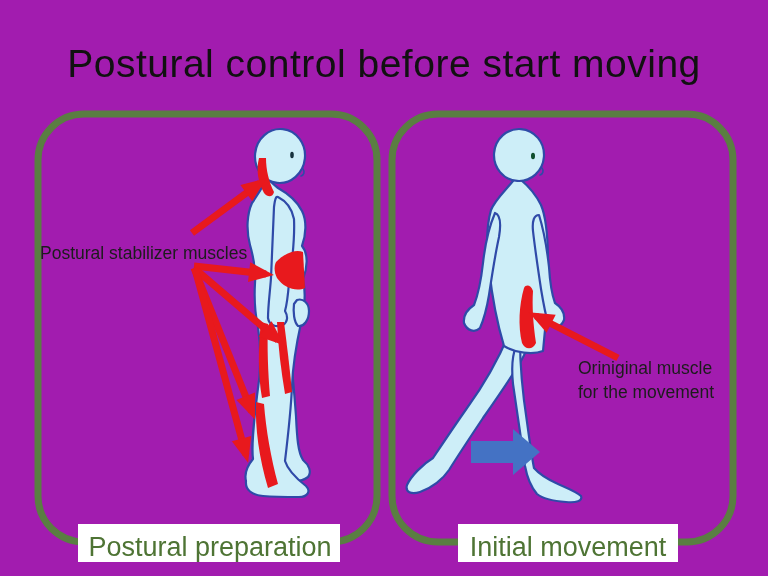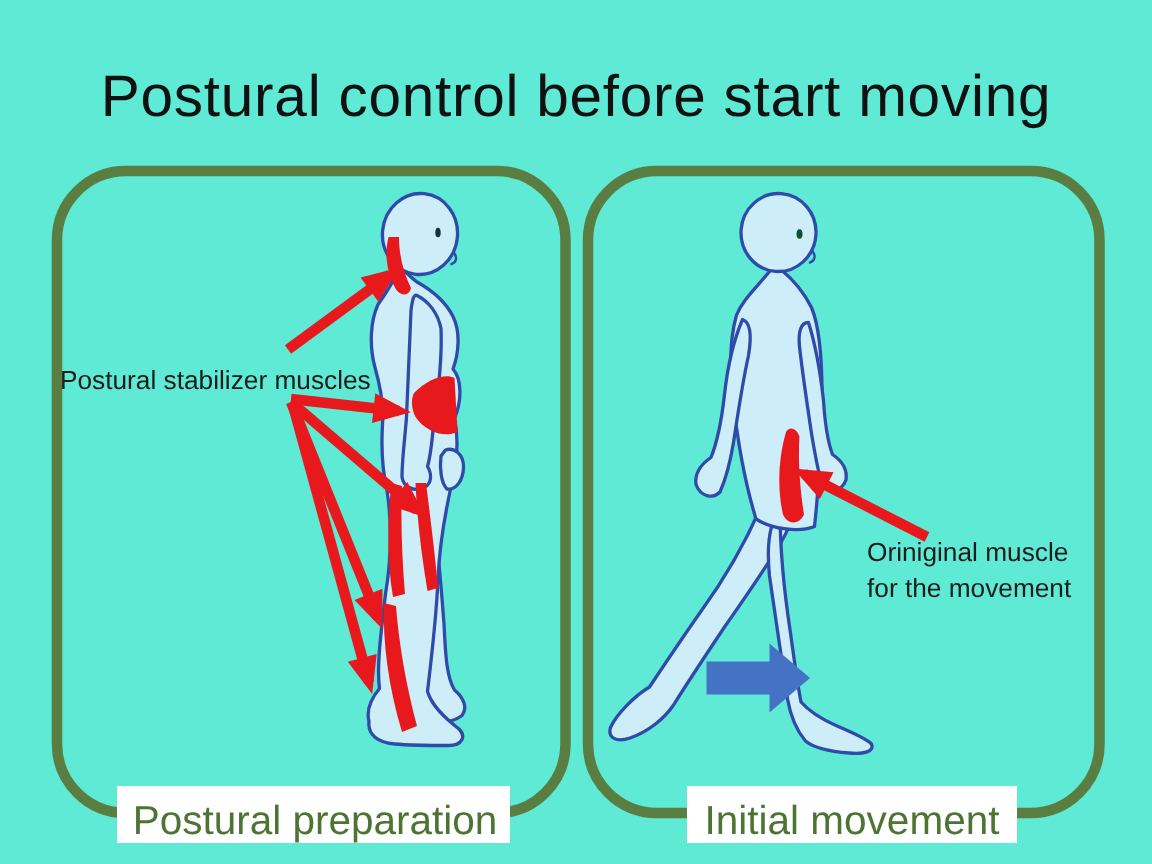--- a/index.html
+++ b/index.html
@@ -1,16 +1,16 @@
 <!DOCTYPE html>
 <html><head>
 <meta charset="utf-8">
 <style>
   html,body{margin:0;padding:0;background:#ffffff;}
-  .stage{position:relative;width:768px;height:576px;background:#5eead4;overflow:hidden;
+  .stage{position:relative;width:768px;height:576px;background:#a21caf;overflow:hidden;
          font-family:"Liberation Sans",sans-serif;}
   svg text{font-family:"Liberation Sans",sans-serif;}
   .title-text{fill:#111111;font-size:39px;letter-spacing:.5px;}
   .panel-border{fill:none;stroke:#5a7e42;stroke-width:7;}
   .caption-mask{fill:#ffffff;stroke:none;}
   .caption-text{fill:#4e7434;font-size:27px;}
   .annotation-text{fill:#1c1c1c;font-size:17.5px;}
   .body-shape{fill:#cdeef8;stroke:#2f4aa8;stroke-width:2.2;stroke-linejoin:round;stroke-linecap:round;}
   .muscle{fill:#e8191d;stroke:none;}
   .red-arrow{stroke:#e8191d;stroke-width:7;fill:none;}

